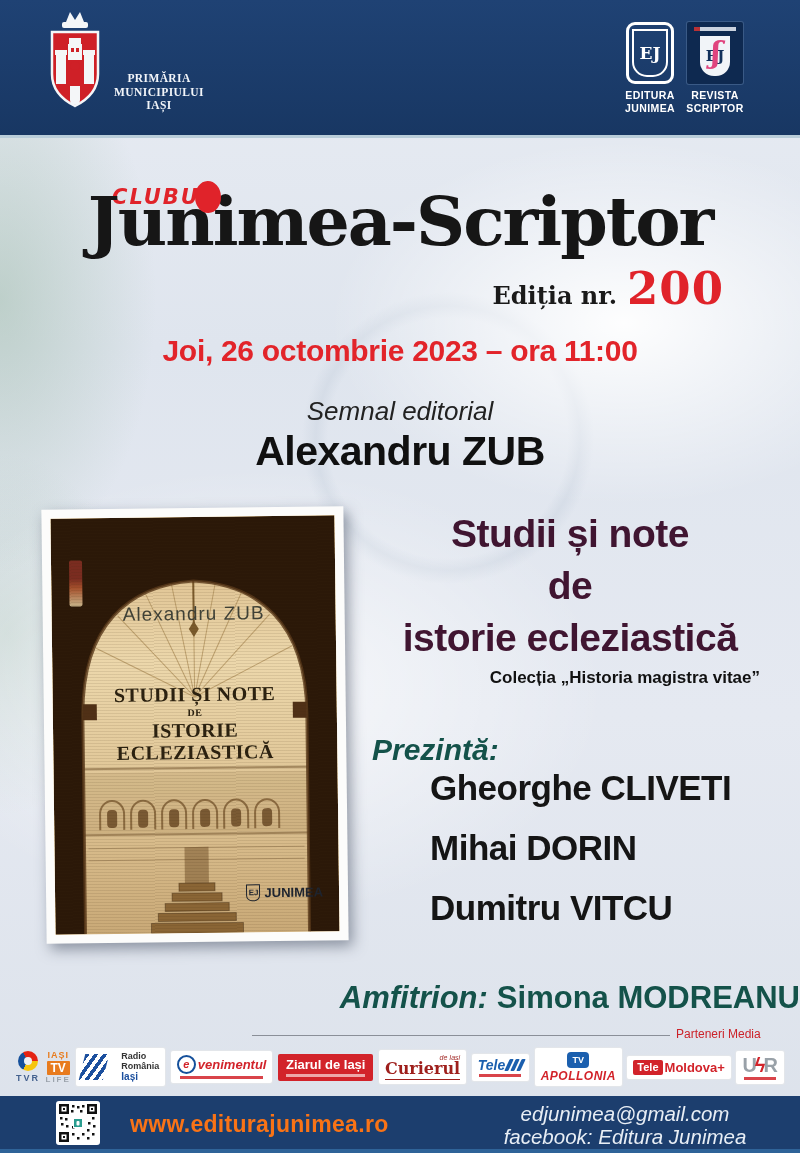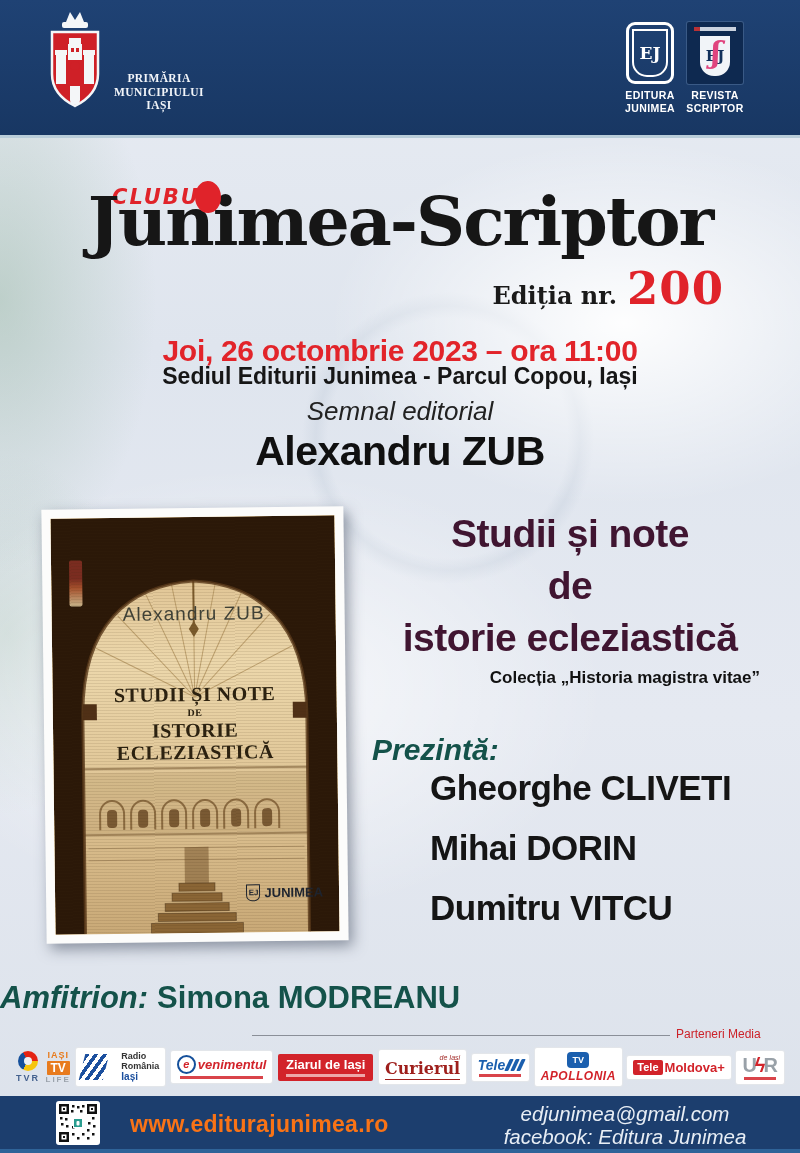--- a/index.html
+++ b/index.html
@@ -74,21 +74,21 @@
     background:linear-gradient(180deg,#7a2c20 0 40%,#a5502c 60%,#c8b48a);}
   
   .bt{position:absolute;left:358px;width:424px;text-align:center;font-weight:bold;font-size:39px;
     color:#401531;letter-spacing:-.5px;}
   .bt1{top:512px;} .bt2{top:564px;} .bt3{top:616px;}
   .collection{position:absolute;right:40px;top:668px;font-weight:bold;font-size:17px;color:#111;}
   .prezinta{position:absolute;left:372px;top:733px;font-weight:bold;font-style:italic;font-size:30px;color:#14524a;}
   .pname{position:absolute;left:430px;font-weight:bold;font-size:35px;color:#151515;letter-spacing:-.5px;}
   .pn1{top:768px;} .pn2{top:828px;} .pn3{top:888px;}
   
-  .host{position:absolute;left:0;right:0;top:980px;text-align:left;font-size:31px;color:#14524a;}
+  .host{position:absolute;left:0;right:0;top:980px;text-align:right;font-size:31px;color:#14524a;}
   .host .lab{font-weight:bold;font-style:italic;}
   .host .nm{font-weight:bold;margin-left:9px;}
   
   .pdivider{position:absolute;left:252px;top:1035px;width:418px;height:1px;background:#8a8f98;}
   .plabel{position:absolute;left:676px;top:1027px;font-size:12px;color:#cc2229;}
   .partners{position:absolute;left:16px;right:16px;top:1041px;height:52px;display:flex;
     align-items:center;justify-content:space-between;}
   .p-tile{display:flex;flex-direction:column;align-items:center;justify-content:center;line-height:1;}
   .p-white{background:#fff;border-radius:2px;box-shadow:0 0 0 1px #e3e6ea;padding:4px 6px;}
   .tvr-swirl{width:20px;height:20px;border-radius:50%;position:relative;
@@ -190,21 +190,20 @@
 
   <div class="club">CLUBUL</div>
   <h1 class="title">Junimea-Scriptor</h1>
   <span class="i-dot"></span>
   <div class="edition">
     <span class="ed-label">Ediția nr.</span>
     <span class="ed-num">200</span>
   </div>
 
   <div class="cline date">Joi, 26 octombrie 2023 – ora 11:00</div>
-  <div class="cline venue">Sediul Editurii Junimea - Parcul Copou, Iași</div>
   <div class="cline semnal">Semnal editorial</div>
   <div class="cline author">Alexandru ZUB</div>
 
   <div class="cover">
     <div class="cover-art">
       <svg viewBox="0 0 284 416" width="284" height="416" preserveAspectRatio="none">
         <defs>
           <linearGradient id="sep" x1="0" y1="0" x2="0" y2="1">
             <stop offset="0" stop-color="#d8b886"></stop>
               <stop offset="0.35" stop-color="#ecd7ab"></stop>

